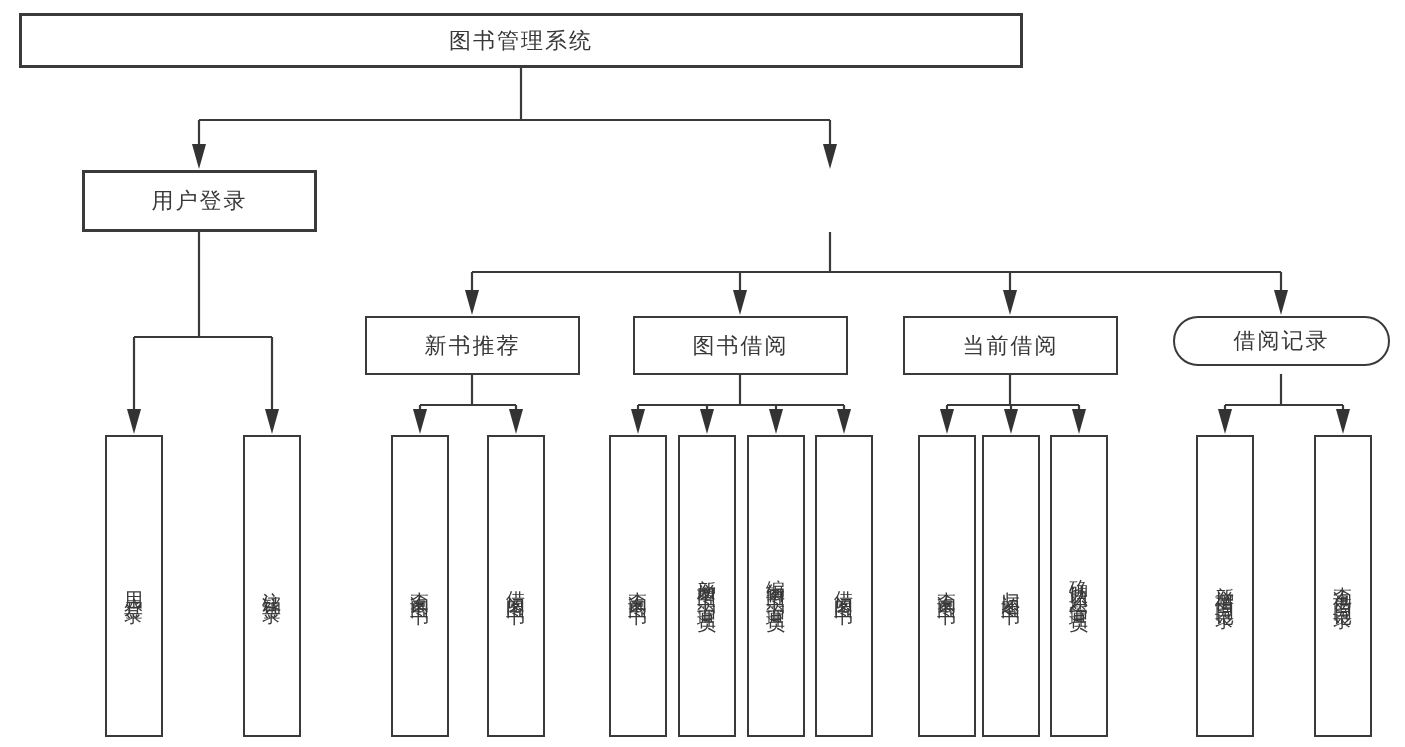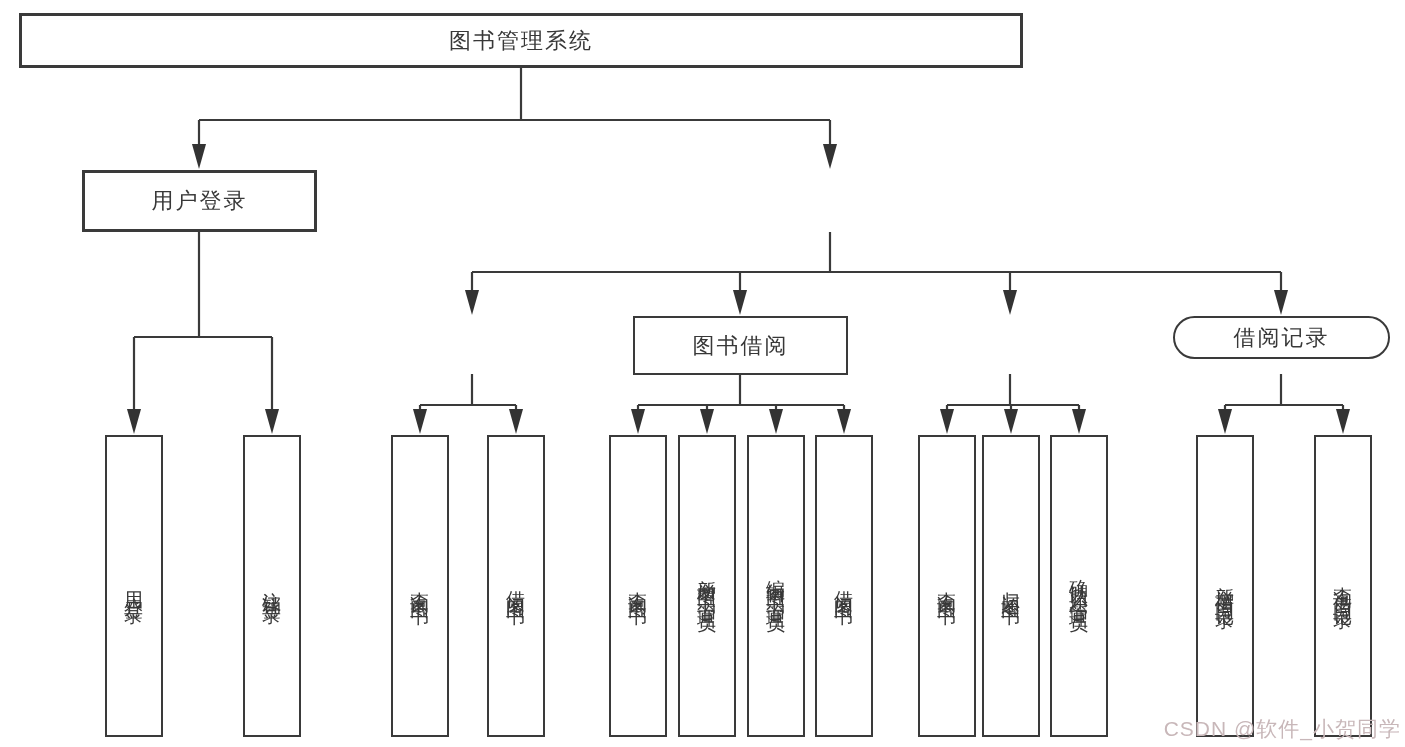--- a/index.html
+++ b/index.html
@@ -77,35 +77,36 @@
       <path class="wire" d="M1281,374 V405 M1225,405 H1343 M1225,405 V415 M1343,405 V415"></path>
       <polygon class="head" points="1218,409 1232,409 1225,434"></polygon>
       <polygon class="head" points="1336,409 1350,409 1343,434"></polygon>
     </g>
   </svg>
 
   <div class="box" style="left:19px;top:13px;width:1004px;height:55px;">图书管理系统</div>
 
   <div class="box" style="left:82px;top:170px;width:235px;height:62px;">用户登录</div>
 
+  <div class="box lvl3" style="left:365px;top:316px;width:215px;height:59px;">新书推荐</div>
   <div class="box lvl3" style="left:633px;top:316px;width:215px;height:59px;">图书借阅</div>
-  <div class="box lvl3" style="left:1173px;top:316px;width:217px;height:43px;border-radius:28px;">借阅记录</div>
+  <div class="box lvl3" style="left:903px;top:316px;width:215px;height:59px;">当前借阅</div>
+  <div class="box lvl3" style="left:1173px;top:316px;width:217px;height:50px;border-radius:28px;">借阅记录</div>
 
   <div class="box leaf" style="left:105px;top:435px;width:58px;height:302px;">用户登录</div>
   <div class="box leaf" style="left:243px;top:435px;width:58px;height:302px;">注销登录</div>
 
   <div class="box leaf" style="left:391px;top:435px;width:58px;height:302px;">查询图书</div>
   <div class="box leaf" style="left:487px;top:435px;width:58px;height:302px;">借阅图书</div>
 
   <div class="box leaf" style="left:609px;top:435px;width:58px;height:302px;">查询图书</div>
   <div class="box leaf" style="left:678px;top:435px;width:58px;height:302px;">新增图书（管理员）</div>
   <div class="box leaf" style="left:747px;top:435px;width:58px;height:302px;">编辑图书（管理员）</div>
   <div class="box leaf" style="left:815px;top:435px;width:58px;height:302px;">借阅图书</div>
 
   <div class="box leaf" style="left:918px;top:435px;width:58px;height:302px;">查询图书</div>
   <div class="box leaf" style="left:982px;top:435px;width:58px;height:302px;">归还图书</div>
   <div class="box leaf" style="left:1050px;top:435px;width:58px;height:302px;">确认归还（管理员）</div>
 
   <div class="box leaf" style="left:1196px;top:435px;width:58px;height:302px;">新增借阅记录</div>
   <div class="box leaf" style="left:1314px;top:435px;width:58px;height:302px;">查询借阅记录</div>
 
-  <div class="wm">CSDN @软件_小贺同学</div>
 </div>
 
 </body></html>

